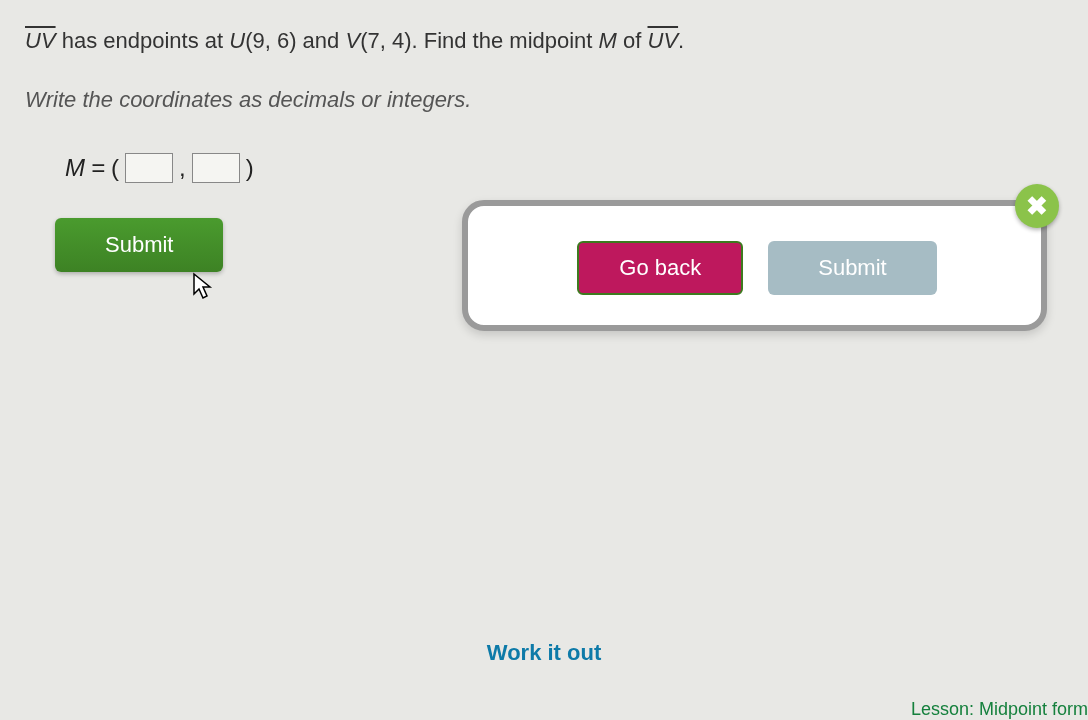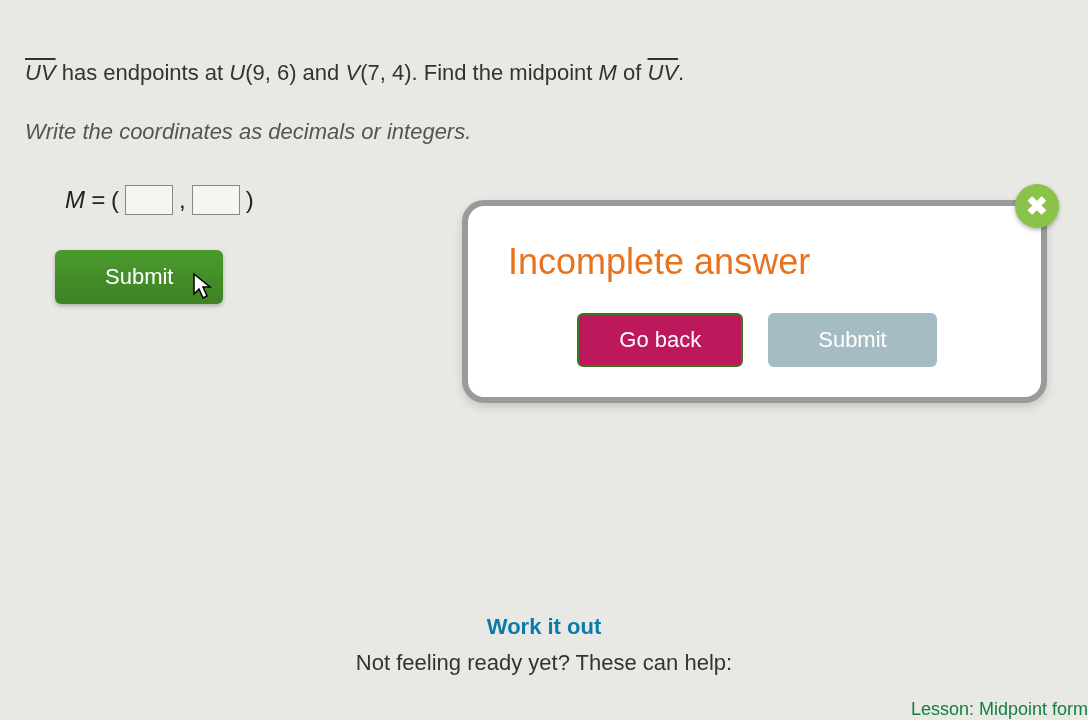--- a/index.html
+++ b/index.html
@@ -5,21 +5,21 @@
     * { box-sizing: border-box; margin: 0; padding: 0; }
     body {
       font-family: Verdana, Geneva, sans-serif;
       background: #e8e8e5;
       width: 1088px;
       height: 720px;
       position: relative;
       overflow: hidden;
     }
     .question-area {
-      padding: 56px 25px 0 25px;
+      padding: 24px 25px 0 25px;
     }
     .problem-text {
       font-size: 22px;
       color: #333;
       margin-bottom: 30px;
       line-height: 1.5;
     }
     .overline {
       text-decoration: overline;
       font-style: italic;
@@ -192,26 +192,24 @@
 
 <svg class="cursor" width="22" height="30" viewBox="0 0 22 30">
   <path d="M2 2 L2 22 L7 17 L11 26 L15 24 L11 15 L18 15 Z" fill="#fff" stroke="#000" stroke-width="1.5"></path>
 </svg>
 
 <div class="modal-overlay">
   <div class="modal">
     <button class="modal-close">
       <span>✖</span>
     </button>
-    <h2 class="modal-title">Incomplete answer</h2>
     <div class="modal-buttons">
       <button class="btn-goback">Go back</button>
       <button class="btn-modal-submit">Submit</button>
     </div>
   </div>
 </div>
 
 <div class="footer-area">
   <div class="work-it-out">Work it out</div>
-  <div class="help-text">Not feeling ready yet? These can help:</div>
 </div>
 
 <div class="lesson-tag">Lesson: Midpoint form</div>
 
 </body></html>

